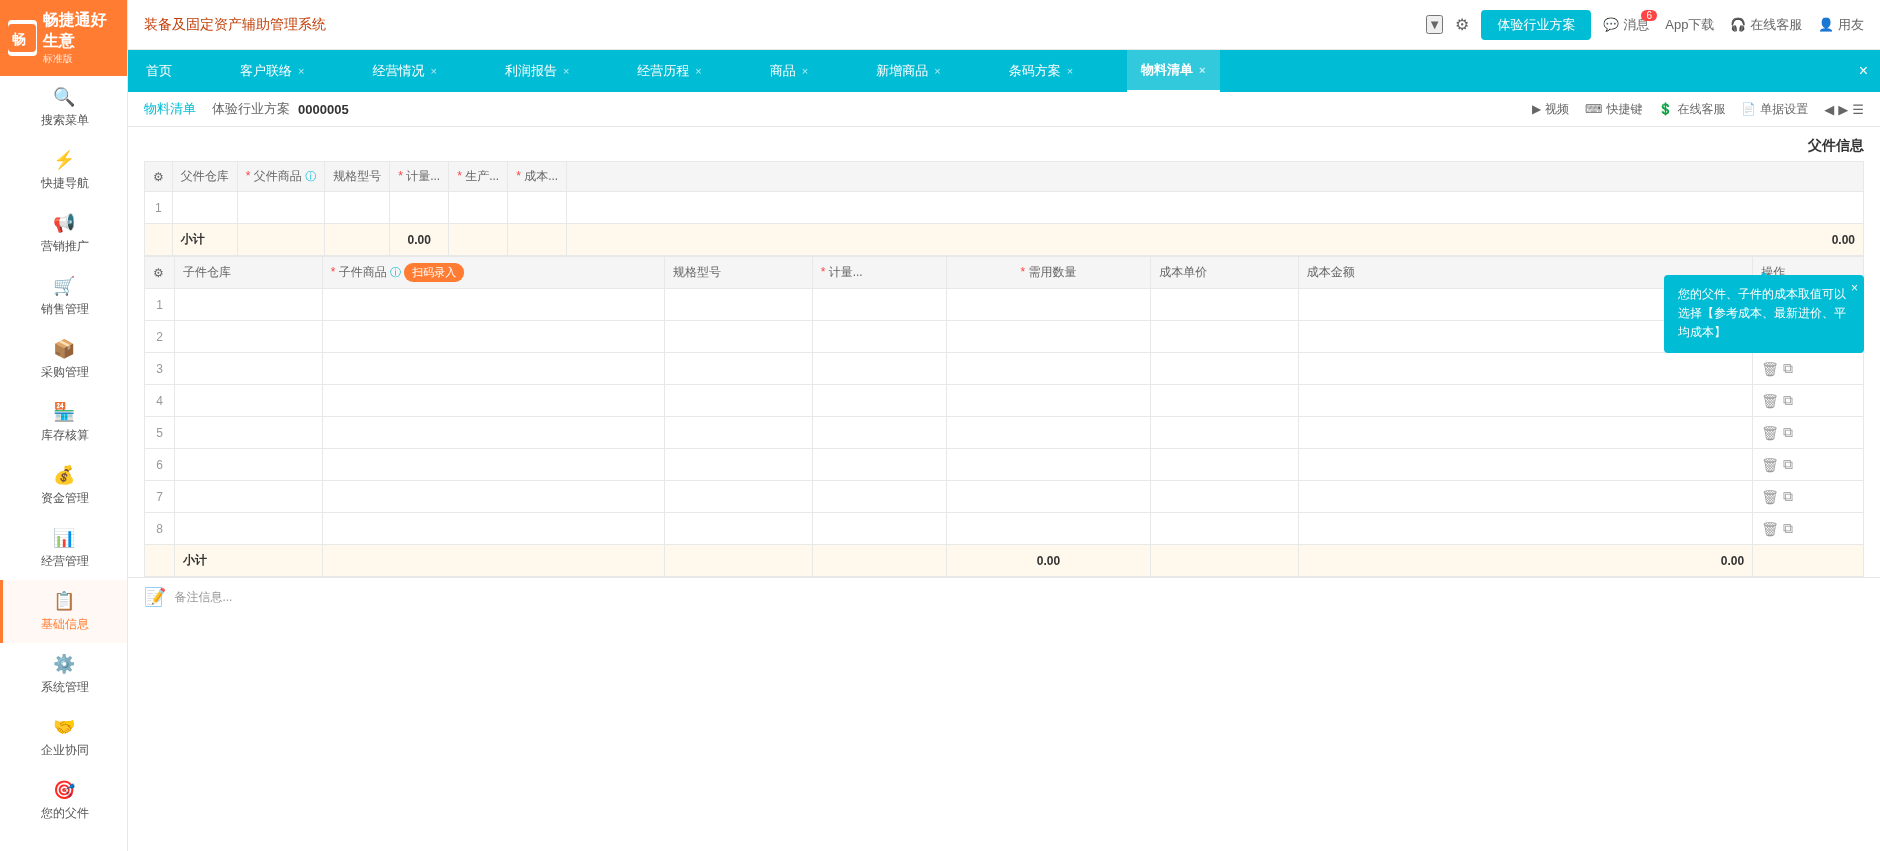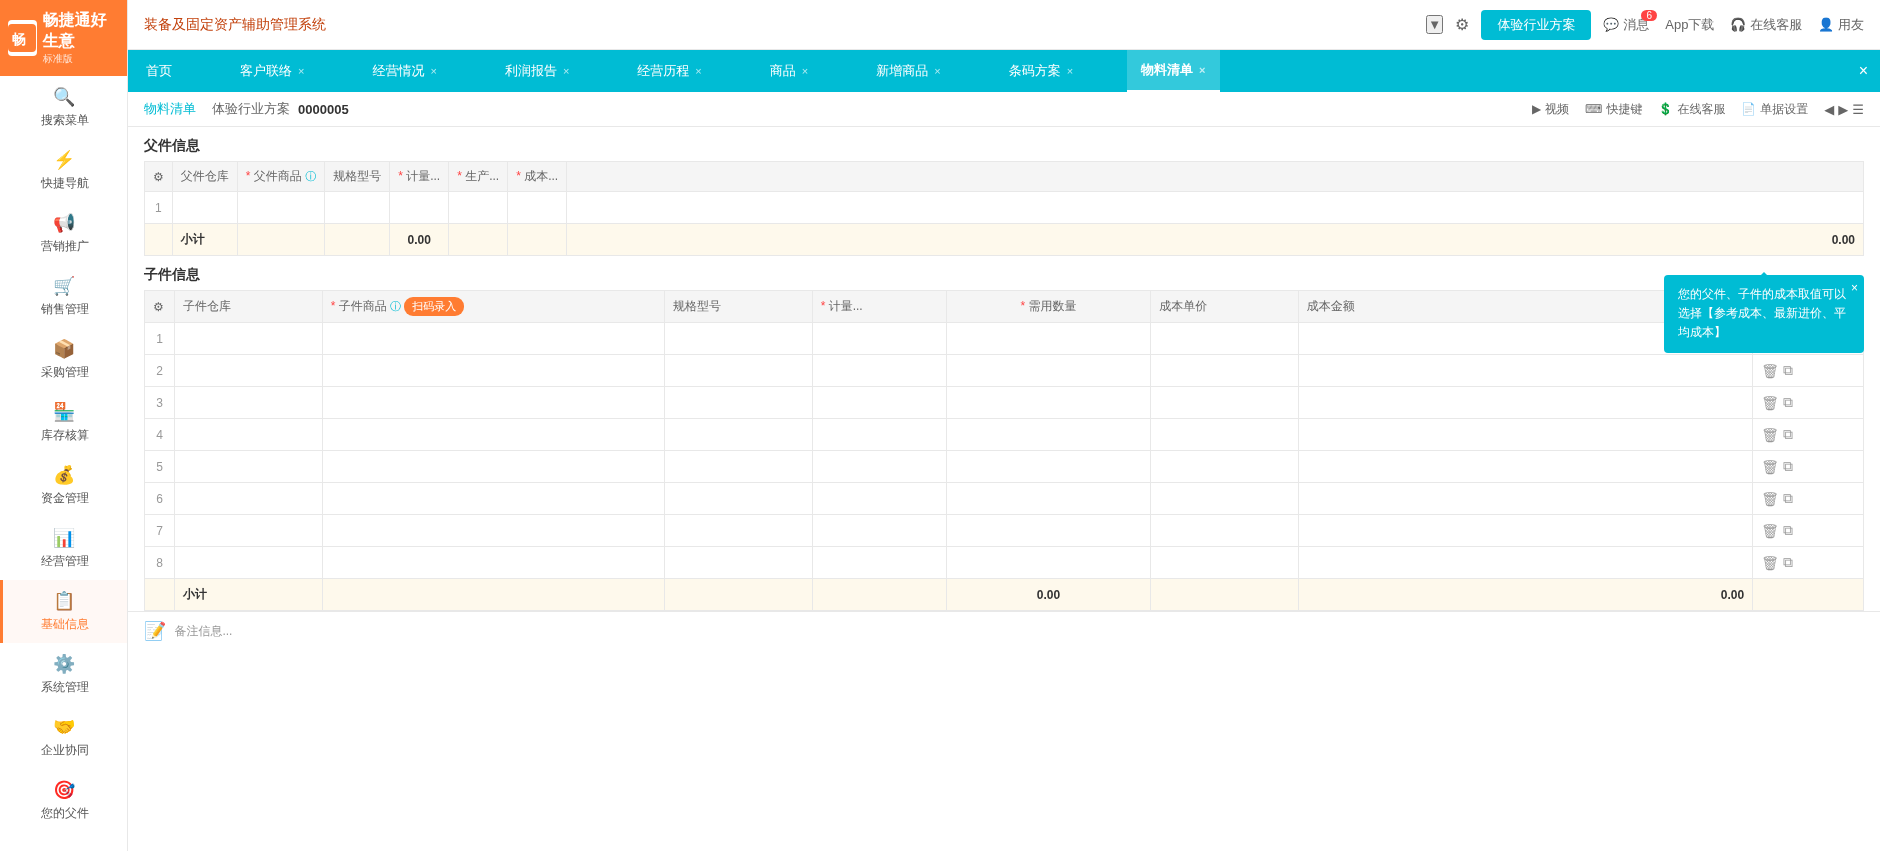--- a/index.html
+++ b/index.html
@@ -42,21 +42,21 @@
 
     
     .breadcrumb { display: flex; align-items: center; padding: 8px 16px; border-bottom: 1px solid #e8e8e8; gap: 8px; font-size: 13px; }
     .breadcrumb-link { color: #00bcd4; cursor: pointer; }
     .breadcrumb-sep { color: #999; }
     .breadcrumb-label { color: #666; }
     .breadcrumb-value { color: #333; font-weight: bold; text-align: center; }
     .toolbar-btn { display: flex; align-items: center; gap: 4px; color: #666; font-size: 12px; cursor: pointer; }
 
     
-    .section-title { font-size: 14px; font-weight: bold; color: #333; padding: 10px 16px 6px; }
+    .section-title { font-size: 14px; font-weight: bold; color: #333; padding: 10px 16px 6px; text-align: right; }
 
     
     .data-table { width: 100%; border-collapse: collapse; font-size: 12px; }
     .data-table th { background: #f5f5f5; border: 1px solid #e8e8e8; padding: 6px 8px; color: #666; font-weight: normal; text-align: left; white-space: nowrap; }
     .data-table td { border: 1px solid #e8e8e8; padding: 4px 8px; color: #333; height: 32px; }
     .data-table .row-num { color: #999; text-align: center; width: 30px; }
     .data-table .subtotal { background: #fef9ec; font-weight: bold; color: #666; }
     .data-table .subtotal td { border: 1px solid #e8e8e8; }
     .required { color: #f44; }
     .col-setting { text-align: center; width: 30px; }
@@ -285,21 +285,20 @@
               <td></td>
               <td style="text-align:center;font-weight:bold;">0.00</td>
               <td></td>
               <td></td>
               <td style="text-align:right;font-weight:bold;">0.00</td>
             </tr>
           </tbody>
         </table>
       </div>
 
-      <div class="section-title">子件信息</div>
       <div class="table-wrapper">
         <table class="data-table">
           <thead>
             <tr>
               <th class="col-setting">⚙</th>
               <th>子件仓库</th>
               <th style="min-width:140px;">
                 <span class="required">*</span> 子件商品 <span style="color:#00bcd4;font-size:11px;">ⓘ</span>
                 <button class="scan-btn">扫码录入</button>
               </th>

